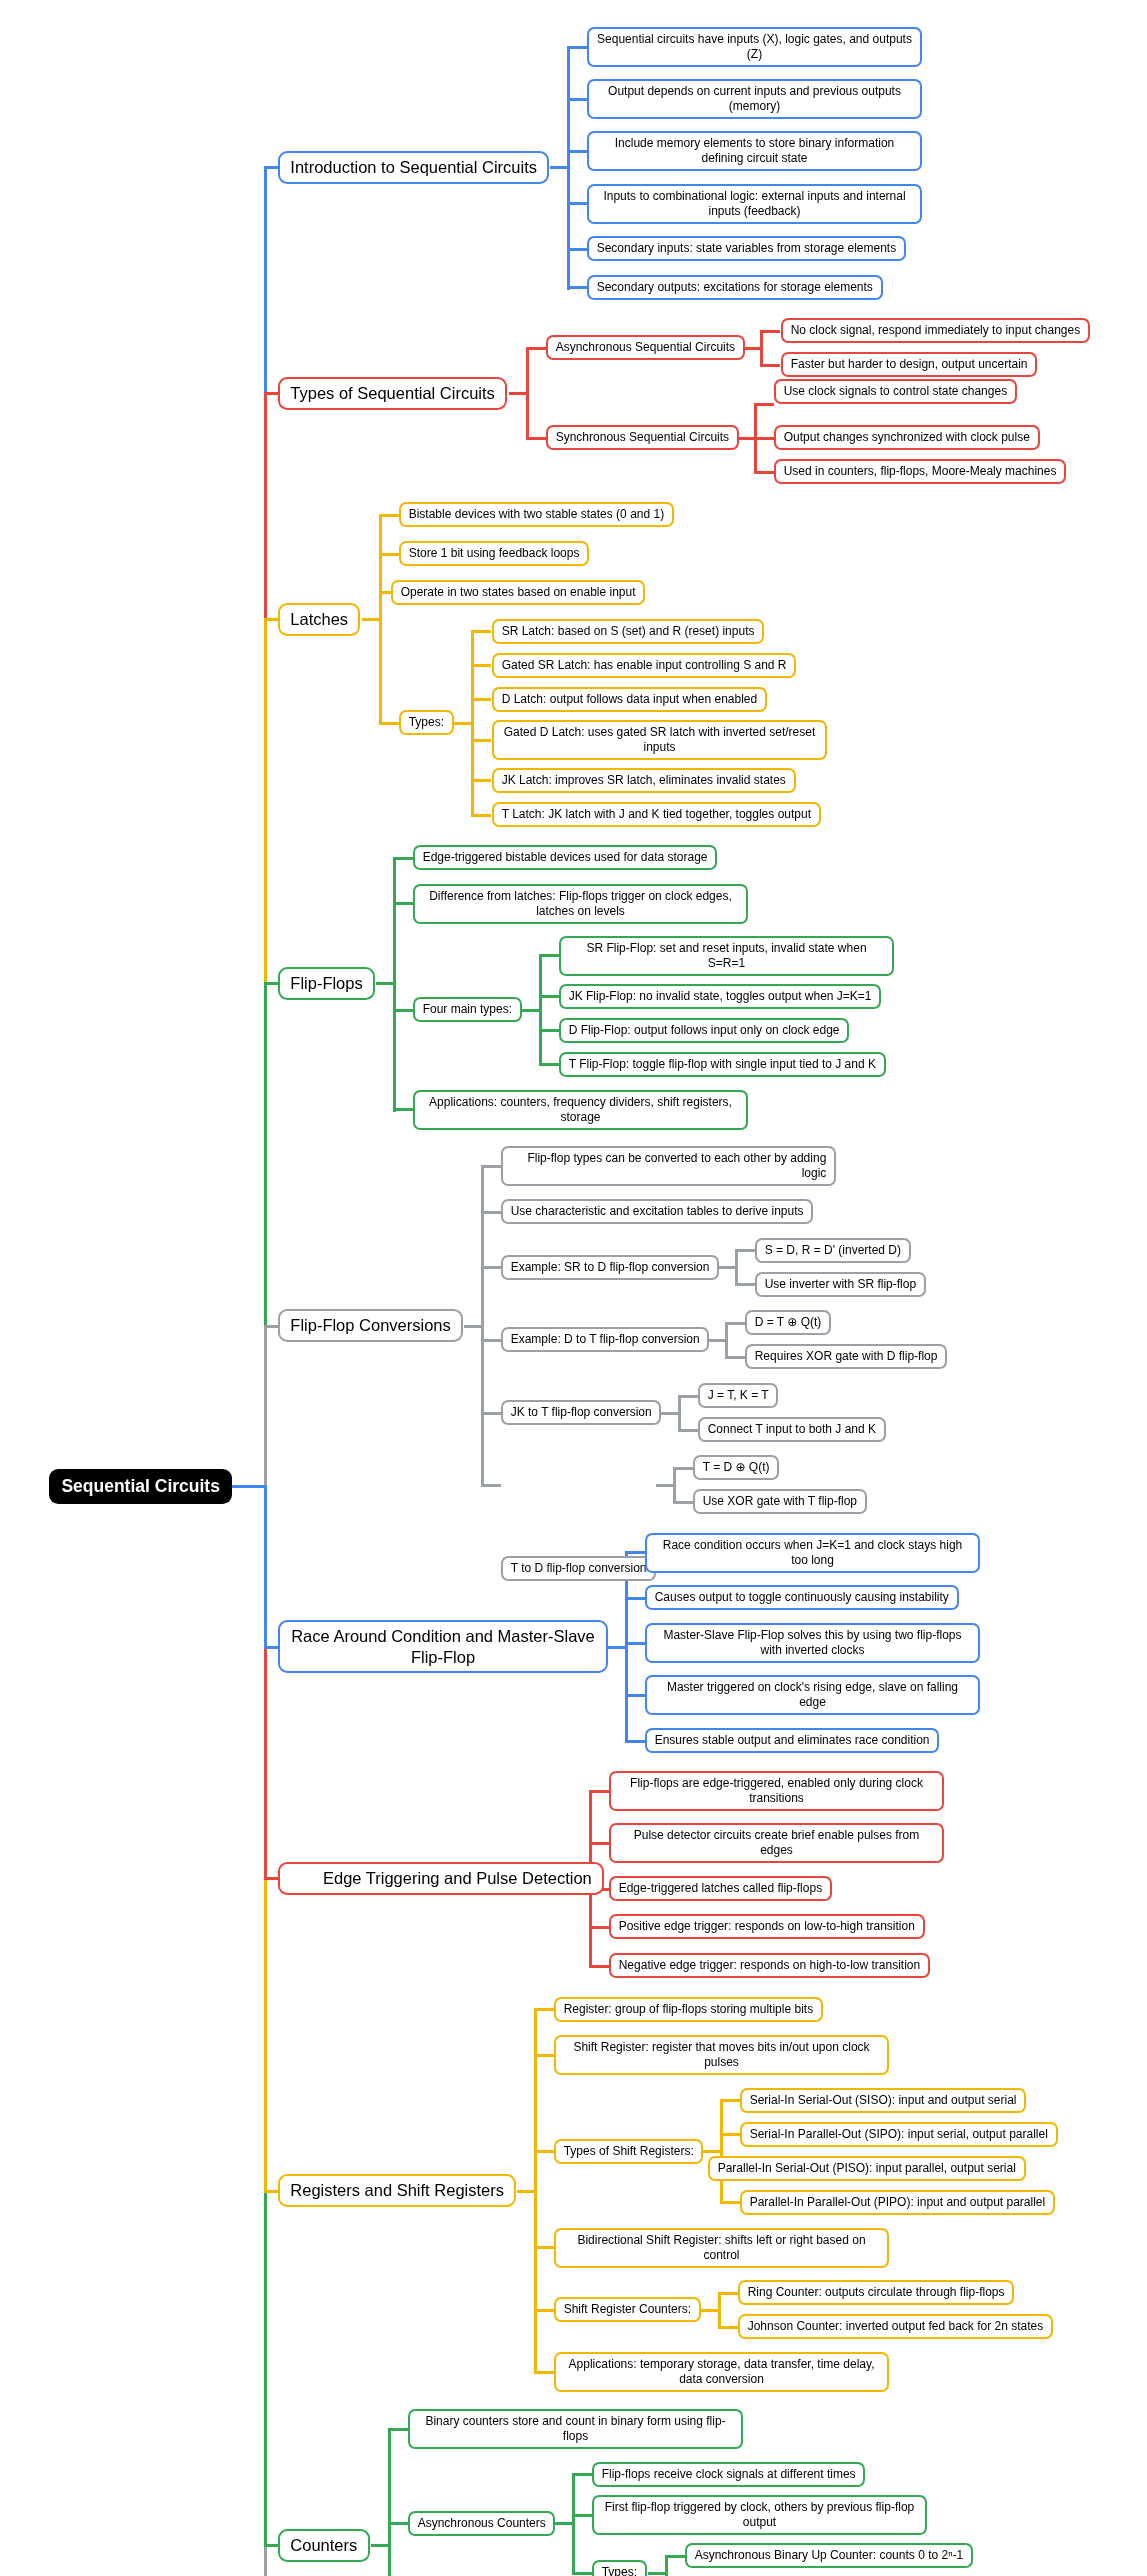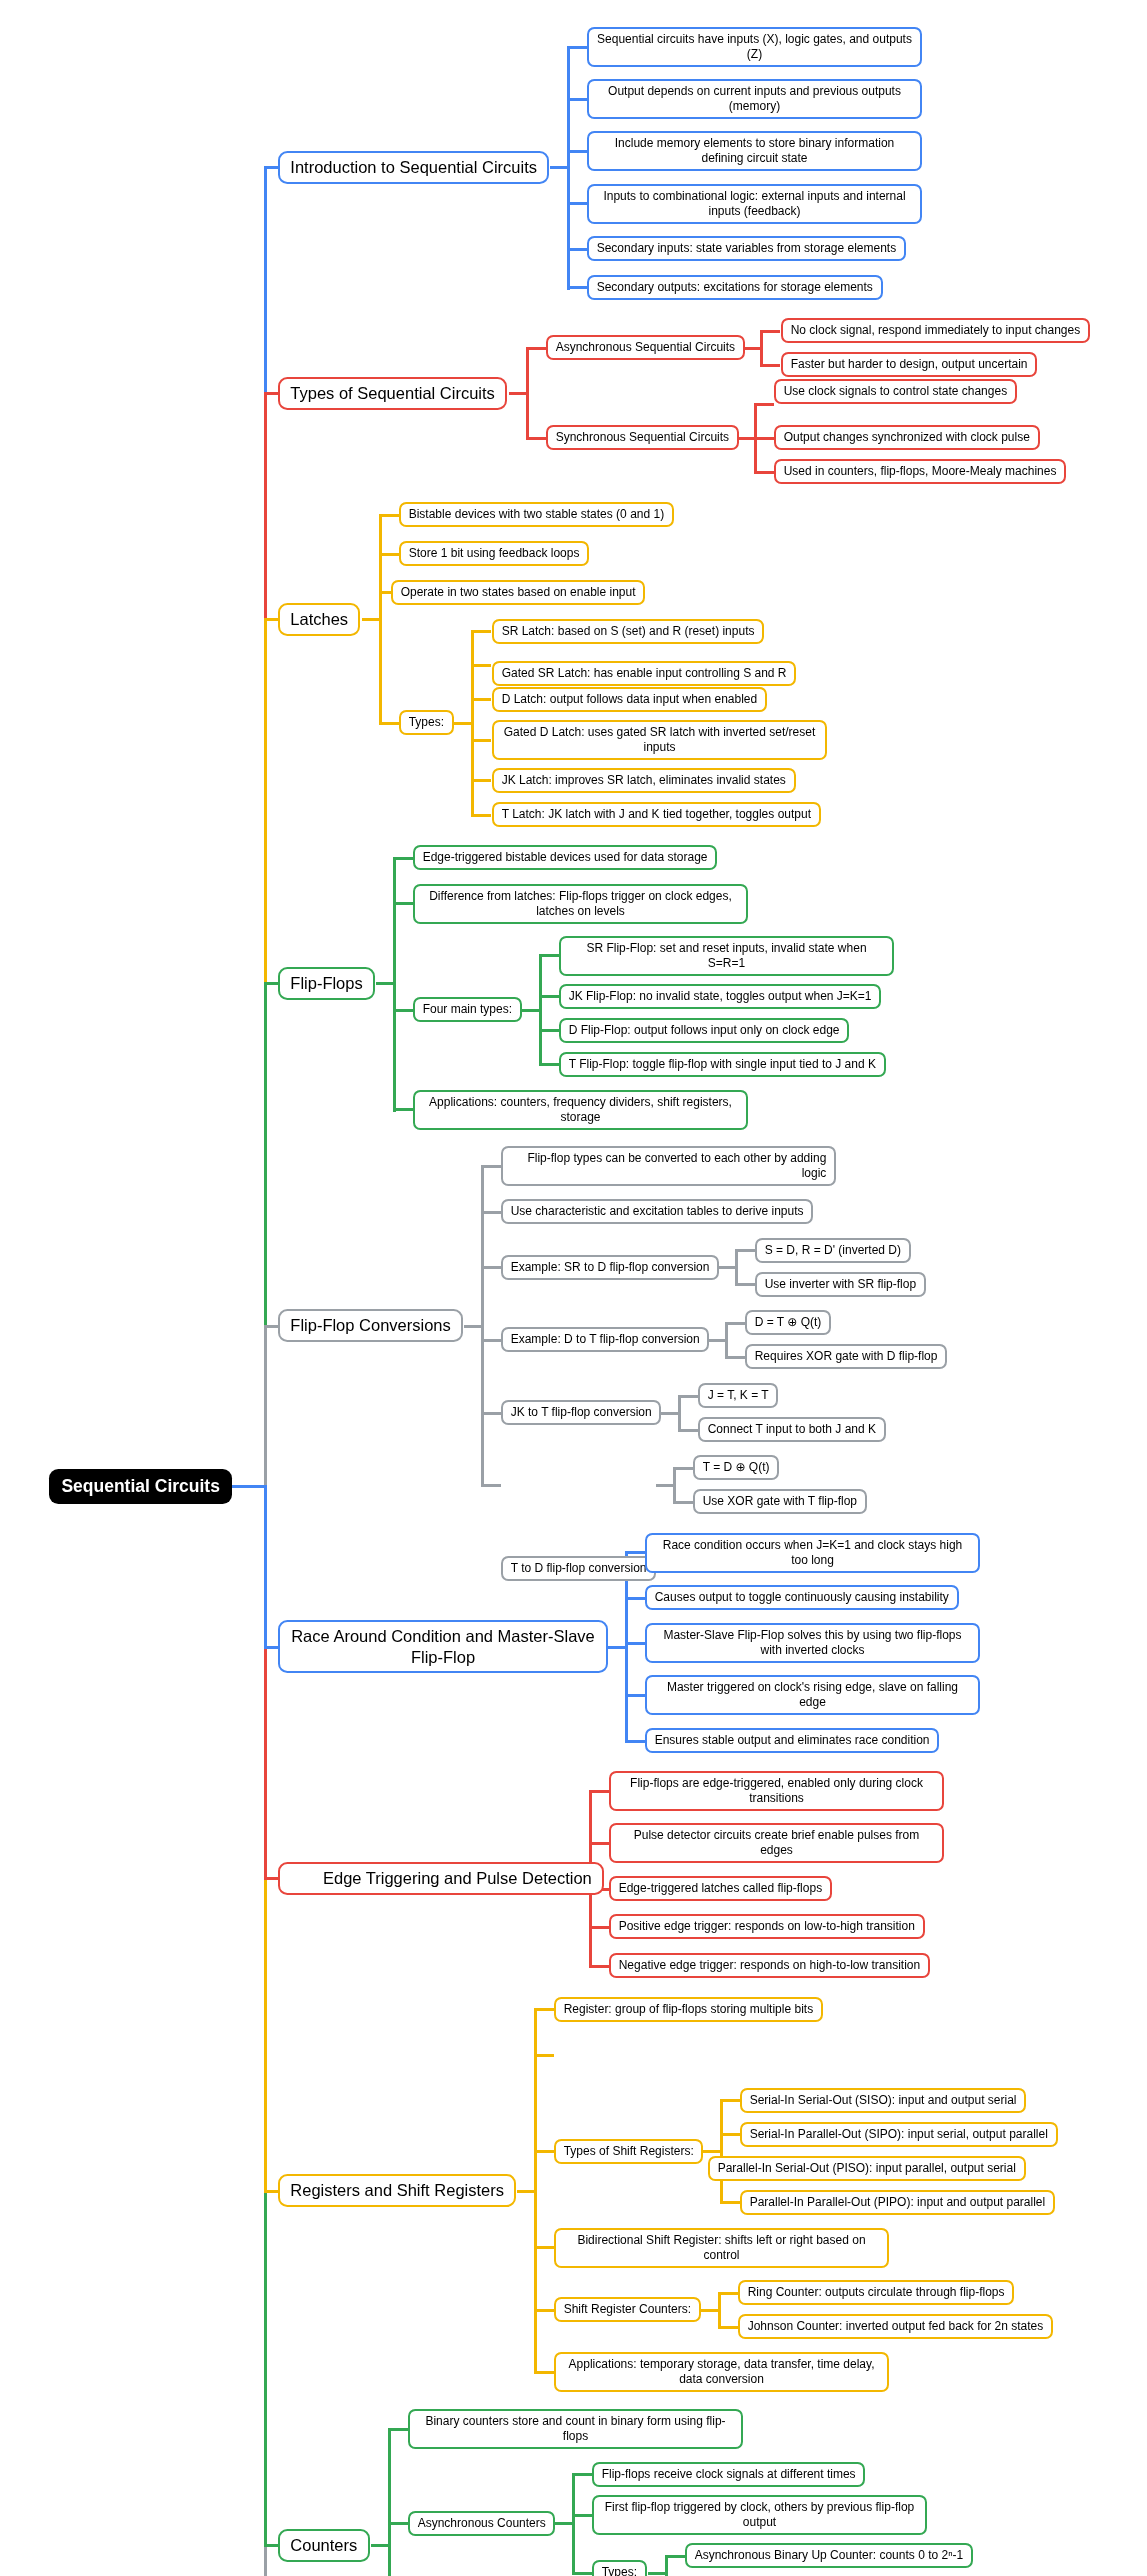--- a/index.html
+++ b/index.html
@@ -170,21 +170,21 @@
       <div class="mm-node" style="border-color: rgb(232, 69, 60); left: 546px; top: 425px;">Synchronous Sequential Circuits</div>
       <div class="mm-node" style="border-color: rgb(232, 69, 60); left: 774px; top: 379px;">Use clock signals to control state changes</div>
       <div class="mm-node" style="border-color: rgb(232, 69, 60); left: 774px; top: 425px;">Output changes synchronized with clock pulse</div>
       <div class="mm-node" style="border-color: rgb(232, 69, 60); left: 774px; top: 459px;">Used in counters, flip-flops, Moore-Mealy machines</div>
       <div class="mm-node mm-title" style="border-color: rgb(243, 183, 0); left: 278px; top: 603px;">Latches</div>
       <div class="mm-node" style="border-color: rgb(243, 183, 0); left: 399px; top: 502px;">Bistable devices with two stable states (0 and 1)</div>
       <div class="mm-node" style="border-color: rgb(243, 183, 0); left: 399px; top: 541px;">Store 1 bit using feedback loops</div>
       <div class="mm-node" style="border-color: rgb(243, 183, 0); left: 391px; top: 580px;">Operate in two states based on enable input</div>
       <div class="mm-node" style="border-color: rgb(243, 183, 0); left: 399px; top: 710px;">Types:</div>
       <div class="mm-node" style="border-color: rgb(243, 183, 0); left: 492px; top: 619px;">SR Latch: based on S (set) and R (reset) inputs</div>
-      <div class="mm-node" style="border-color: rgb(243, 183, 0); left: 492px; top: 653px; margin-top: 8px;">Gated SR Latch: has enable input controlling S and R</div>
+      <div class="mm-node" style="border-color: rgb(243, 183, 0); left: 492px; top: 653px;">Gated SR Latch: has enable input controlling S and R</div>
       <div class="mm-node" style="border-color: rgb(243, 183, 0); left: 492px; top: 687px;">D Latch: output follows data input when enabled</div>
       <div class="mm-node" style="border-color: rgb(243, 183, 0); left: 492px; top: 720px;">Gated D Latch: uses gated SR latch with inverted set/reset inputs</div>
       <div class="mm-node" style="border-color: rgb(243, 183, 0); left: 492px; top: 768px;">JK Latch: improves SR latch, eliminates invalid states</div>
       <div class="mm-node" style="border-color: rgb(243, 183, 0); left: 492px; top: 802px;">T Latch: JK latch with J and K tied together, toggles output</div>
       <div class="mm-node mm-title" style="border-color: rgb(52, 168, 83); left: 278px; top: 967px;">Flip-Flops</div>
       <div class="mm-node" style="border-color: rgb(52, 168, 83); left: 413px; top: 845px;">Edge-triggered bistable devices used for data storage</div>
       <div class="mm-node" style="border-color: rgb(52, 168, 83); left: 413px; top: 884px;">Difference from latches: Flip-flops trigger on clock edges, latches on levels</div>
       <div class="mm-node" style="border-color: rgb(52, 168, 83); left: 413px; top: 997px;">Four main types:</div>
       <div class="mm-node" style="border-color: rgb(52, 168, 83); left: 559px; top: 936px;">SR Flip-Flop: set and reset inputs, invalid state when S=R=1</div>
       <div class="mm-node" style="border-color: rgb(52, 168, 83); left: 559px; top: 984px;">JK Flip-Flop: no invalid state, toggles output when J=K=1</div>
@@ -213,20 +213,21 @@
       <div class="mm-node" style="border-color: rgb(66, 133, 244); left: 645px; top: 1675px;">Master triggered on clock's rising edge, slave on falling edge</div>
       <div class="mm-node" style="border-color: rgb(66, 133, 244); left: 645px; top: 1728px;">Ensures stable output and eliminates race condition</div>
       <div class="mm-node mm-title" style="border-color: rgb(232, 69, 60); left: 278px; top: 1862px; padding-left: 43px;">Edge Triggering and Pulse Detection</div>
       <div class="mm-node" style="border-color: rgb(232, 69, 60); left: 609px; top: 1771px;">Flip-flops are edge-triggered, enabled only during clock transitions</div>
       <div class="mm-node" style="border-color: rgb(232, 69, 60); left: 609px; top: 1823px;">Pulse detector circuits create brief enable pulses from edges</div>
       <div class="mm-node" style="border-color: rgb(232, 69, 60); left: 609px; top: 1876px;">Edge-triggered latches called flip-flops</div>
       <div class="mm-node" style="border-color: rgb(232, 69, 60); left: 609px; top: 1914px;">Positive edge trigger: responds on low-to-high transition</div>
       <div class="mm-node" style="border-color: rgb(232, 69, 60); left: 609px; top: 1953px;">Negative edge trigger: responds on high-to-low transition</div>
       <div class="mm-node mm-title" style="border-color: rgb(243, 183, 0); left: 278px; top: 2174px;">Registers and Shift Registers</div>
       <div class="mm-node" style="border-color: rgb(243, 183, 0); left: 554px; top: 1997px;">Register: group of flip-flops storing multiple bits</div>
+      <div class="mm-node" style="border-color: rgb(243, 183, 0); left: 554px; top: 2035px;">Shift Register: register that moves bits in/out upon clock pulses</div>
       <div class="mm-node" style="border-color: rgb(243, 183, 0); left: 554px; top: 2139px;">Types of Shift Registers:</div>
       <div class="mm-node" style="border-color: rgb(243, 183, 0); left: 740px; top: 2088px;">Serial-In Serial-Out (SISO): input and output serial</div>
       <div class="mm-node" style="border-color: rgb(243, 183, 0); left: 740px; top: 2122px;">Serial-In Parallel-Out (SIPO): input serial, output parallel</div>
       <div class="mm-node" style="border-color: rgb(243, 183, 0); left: 708px; top: 2156px;">Parallel-In Serial-Out (PISO): input parallel, output serial</div>
       <div class="mm-node" style="border-color: rgb(243, 183, 0); left: 740px; top: 2190px;">Parallel-In Parallel-Out (PIPO): input and output parallel</div>
       <div class="mm-node" style="border-color: rgb(243, 183, 0); left: 554px; top: 2228px;">Bidirectional Shift Register: shifts left or right based on control</div>
       <div class="mm-node" style="border-color: rgb(243, 183, 0); left: 554px; top: 2297px;">Shift Register Counters:</div>
       <div class="mm-node" style="border-color: rgb(243, 183, 0); left: 738px; top: 2280px;">Ring Counter: outputs circulate through flip-flops</div>
       <div class="mm-node" style="border-color: rgb(243, 183, 0); left: 738px; top: 2314px;">Johnson Counter: inverted output fed back for 2n states</div>
       <div class="mm-node" style="border-color: rgb(243, 183, 0); left: 554px; top: 2352px;">Applications: temporary storage, data transfer, time delay, data conversion</div>

